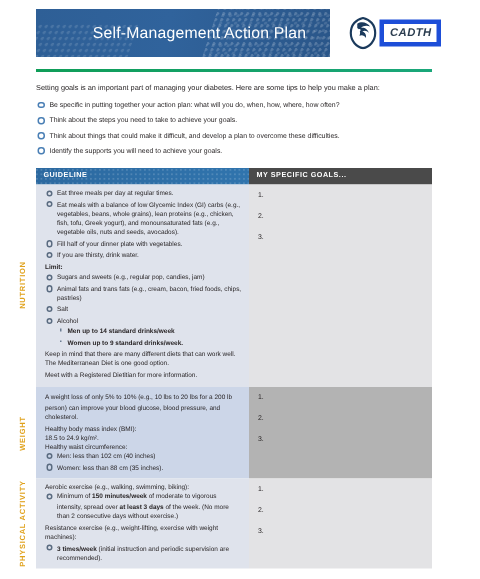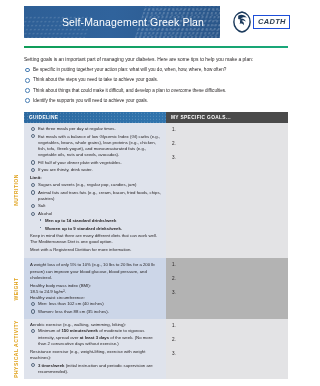--- a/index.html
+++ b/index.html
@@ -54,21 +54,21 @@
   }
   .logo{
     position:absolute;
     left:232px;top:10px;
     width:56px;height:24px;
     display:flex;align-items:center;
   }
   .logo-mark{width:20px;height:22px;flex:0 0 auto;}
   .logo-word{
     margin-left:1px;
-    border:1px solid #1d4ed8;
+    border:3px solid #1d4ed8;
     font-style:italic;
     font-weight:bold;
     font-size:7.5px;
     color:#2c3e50;
     padding:2px 3px 2px 4px;
     letter-spacing:.3px;
     line-height:1;
   }
   .rule-green{
     position:absolute;left:24px;right:10px;top:46px;
@@ -167,21 +167,21 @@
   b{font-weight:bold;}
   .goal-num{margin-bottom:9px;color:#231f20;}
 </style>
 </head>
 <body>
 
 <div class="page">
 
   <div class="header">
     <div class="header-band"></div>
-    <div class="header-title">Self-Management Greek Plan</div>
+    <div class="header-title">Self-Management Action Plan</div>
     <div class="logo">
       <svg class="logo-mark" viewBox="0 0 40 46">
         <path d="M20 2 C10 4 3 12 3 23 C3 34 11 43 20 44 C29 43 37 34 37 23 C37 12 30 4 20 2 Z" fill="none" stroke="#1b3a5c" stroke-width="3"></path>
         <path d="M12 10 C18 6 26 8 30 14 C25 12 20 13 17 16 C22 15 27 18 28 23
                  C26 20 22 19 19 21 C23 22 25 26 24 30 C22 26 18 25 15 27
                  C17 23 16 18 12 16 Z" fill="#1b3a5c"></path>
         <circle cx="15" cy="19" r="1.6" fill="#ffffff"></circle>
       </svg>
       <div class="logo-word">CADTH</div>
     </div>

